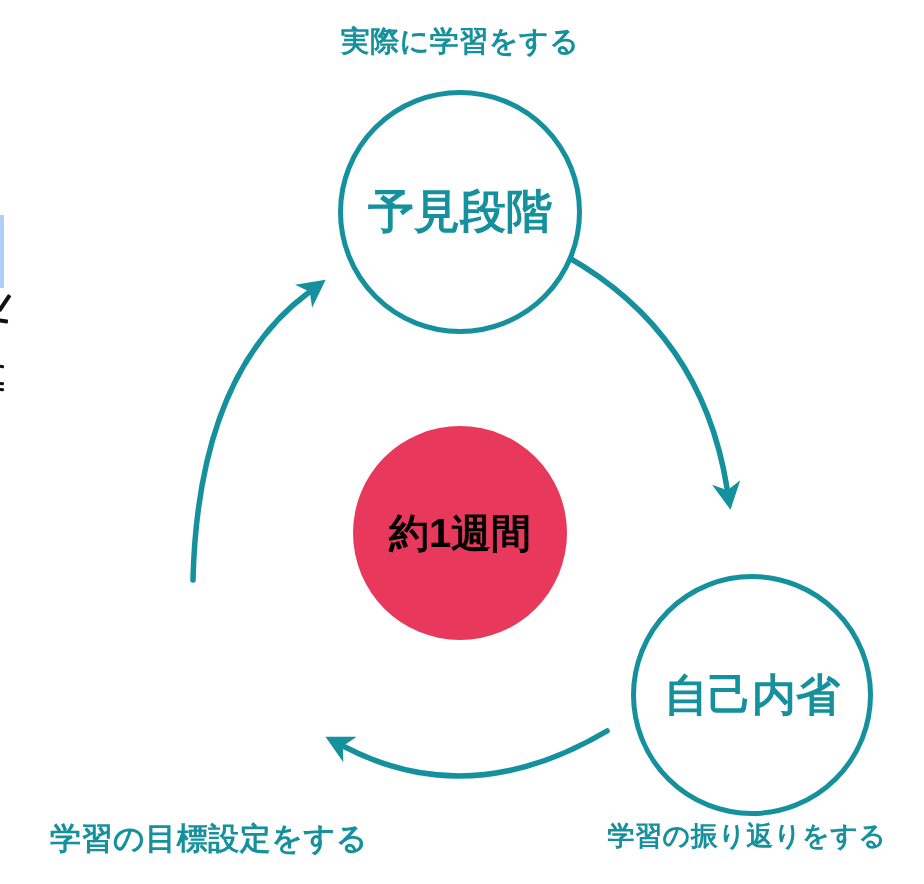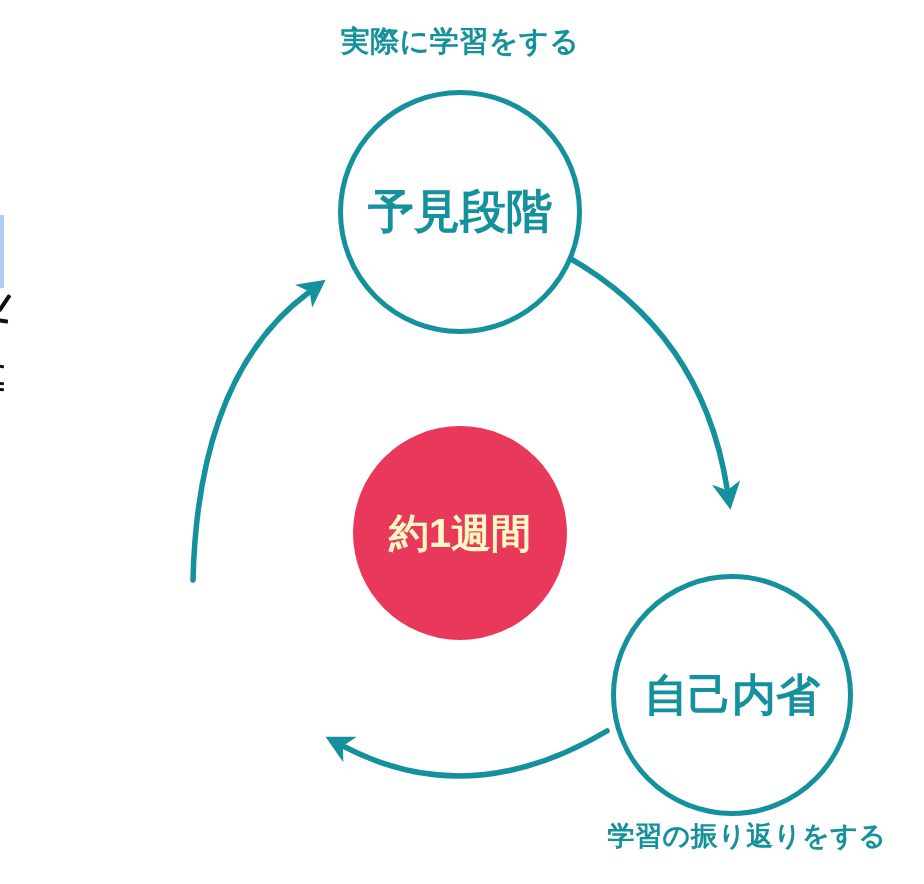--- a/index.html
+++ b/index.html
@@ -37,27 +37,27 @@
     text-align:center;
   }
   .stage{
     background:#ffffff;
     border:5px solid var(--teal);
     color:var(--teal);
     font-weight:bold;
   }
   .stage-top{left:338px;top:90px;width:244px;height:244px;font-size:46px;}
   .stage-bl{left:81px;top:573px;width:238px;height:238px;font-size:46px;}
-  .stage-br{left:611px;top:574px;width:242px;height:242px;font-size:44px;line-height:1.27;text-align:right;}
+  .stage-br{left:631px;top:574px;width:242px;height:242px;font-size:44px;line-height:1.27;text-align:right;}
   .stage span{display:block;white-space:nowrap;}
 
   .center-circle{
     left:353px;top:426px;width:214px;height:214px;
     background:var(--red);
-    color:#fef9c3;
+    color:#000000;
     font-weight:bold;
     font-size:40px;
   }
 
   
   svg.arrows{position:absolute;left:0;top:0;width:924px;height:884px;}
   svg.arrows path.arrow{stroke:var(--teal);stroke-width:5.5;fill:none;stroke-linecap:round;}
 
   
   .blue-bar{
@@ -81,20 +81,21 @@
       <marker id="ah" markerUnits="strokeWidth" markerWidth="5.2" markerHeight="5.2" refX="1" refY="2.6" orient="auto">
         <path d="M0,0 L5,2.6 L0,5.2 L1.4,2.6 Z" fill="#14919c"></path>
       </marker>
     </defs>
     <path class="arrow" d="M 566 256 Q 702 332 727 488" marker-end="url(#ah)"></path>
     <path class="arrow" d="M 607 731 Q 470 812 345 747" marker-end="url(#ah)"></path>
     <path class="arrow" d="M 193 580 Q 198 375 308 293" marker-end="url(#ah)"></path>
   </svg>
 
   <div class="caption caption-top">実際に学習をする</div>
+  <div class="caption caption-bl">学習の目標設定をする</div>
   <div class="caption caption-br">学習の振り返りをする</div>
 
   <div class="circle stage stage-top">
     <span>予見段階</span>
   </div>
 
 
   <div class="circle stage stage-br">
     <div>
       <span>自己内省</span>

